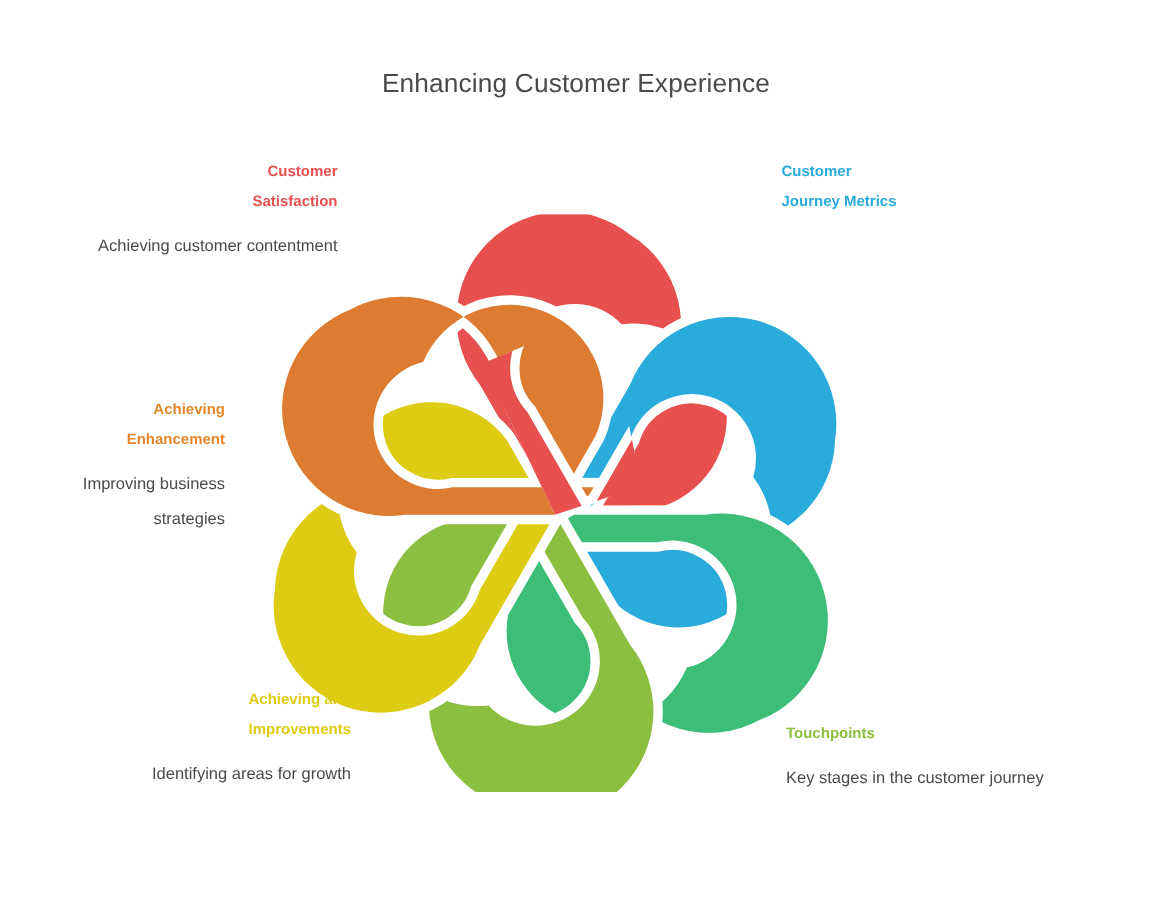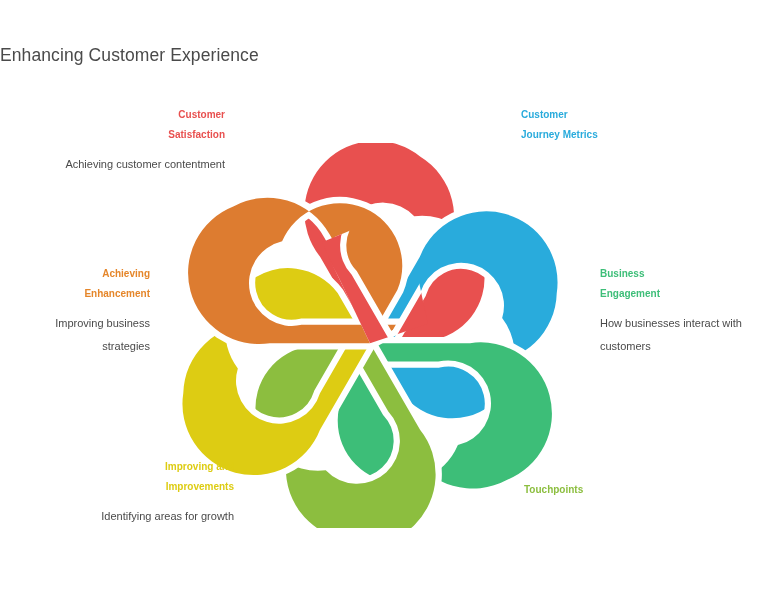--- a/index.html
+++ b/index.html
@@ -20,20 +20,21 @@
     width: 768px;
     height: 607px;
   }
 
   
   .title {
     position: absolute;
     left: 0;
     top: 45px;
     width: 768px;
+    text-align: center;
     font-size: 17.5px;
     color: #4a4a4a;
     letter-spacing: 0.1px;
     font-weight: 400;
   }
 
   
   .knot-wrap {
     position: absolute;
     left: 170px;
@@ -184,35 +185,29 @@
   </div>
 
   <div class="label right-align" id="label-strategy-enhancement">
     <div class="heading" style="color:#e5862a">
       <span>Achieving</span><br>
       <span>Enhancement</span>
     </div>
     <div class="body">Improving business strategies</div>
   </div>
 
-  <div class="label left-align" id="label-business-engagement">
-    <div class="heading" style="color:#3dbe78">
-      <span>Business</span><br>
-      <span>Engagement</span>
-    </div>
-    <div class="body">How businesses interact with customers</div>
-  </div>
 
   <div class="label right-align" id="label-strengths">
     <div class="heading" style="color:#ddcc13">
-      <span>Improving and</span><br>
+      <span>Achieving and</span><br>
       <span>Improvements</span>
     </div>
     <div class="body">Identifying areas for growth</div>
   </div>
 
   <div class="label left-align" id="label-touchpoints">
     <div class="heading" style="color:#8cbe3f">
       <span>Touchpoints</span>
     </div>
+    <div class="body">Key stages in the customer journey</div>
   </div>
 
 </div>
 
 </body></html>

